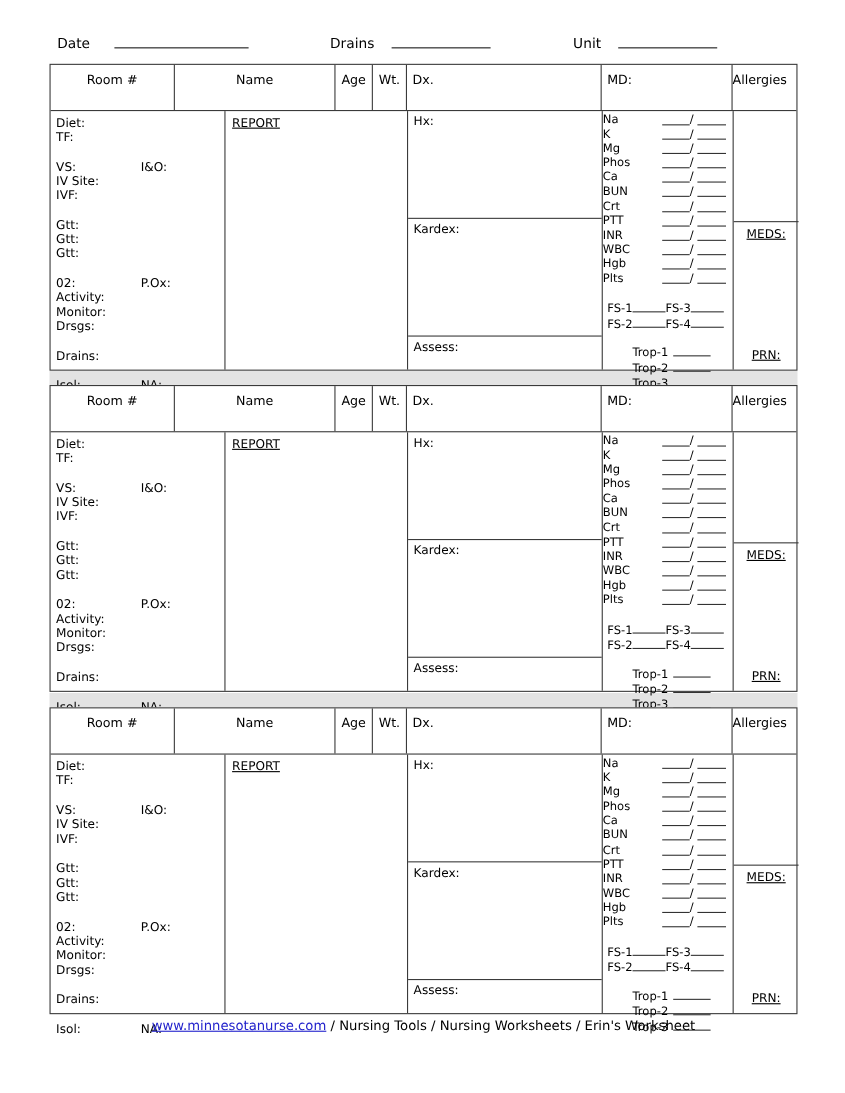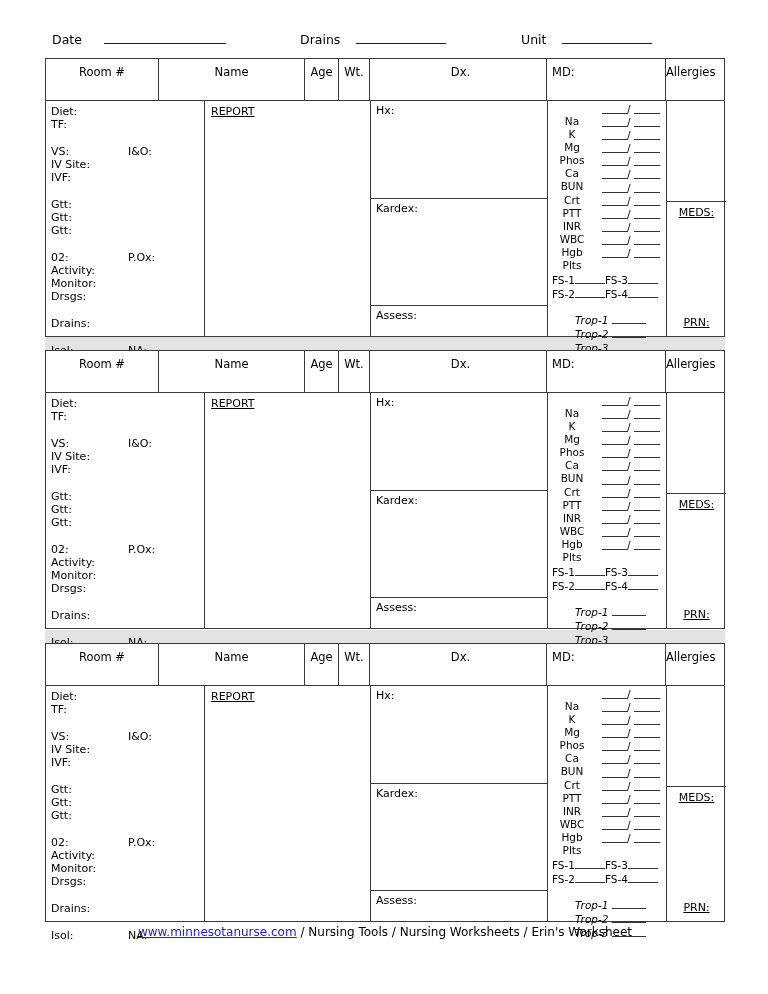--- a/index.html
+++ b/index.html
@@ -60,21 +60,21 @@
     position: absolute; top: 0; height: 100%;
     border-right: 1.3px solid #3a3a3a;
     font-size: 11.5px;
     padding-top: 6px;
   }
   .blk-head .cell.last { border-right: none; }
   .c-room   { left: 0;     width: 113px; text-align: center; }
   .c-name   { left: 113px; width: 146px; text-align: center; }
   .c-age    { left: 259px; width: 34px;  text-align: center; }
   .c-wt     { left: 293px; width: 31px;  text-align: center; }
-  .c-dx     { left: 324px; width: 177px; text-align: center; padding-left: 5px; }
+  .c-dx     { left: 324px; width: 177px; text-align: left; padding-left: 5px; }
   .c-md     { left: 501px; width: 119px; text-align: left; padding-left: 5px; }
   .c-allerg { left: 620px; width: 60px;  }
 
   
   .blk-body { position: relative; height: 235px; }
 
   .col {
     position: absolute; top: 0; height: 100%;
   }
   
@@ -119,22 +119,22 @@
   }
   .lab-row {
     position: relative;
     height: 13.1px;
     font-size: 10.5px;
     white-space: nowrap;
   }
   .lab-row .nm {
     position: absolute;
     left: 0; width: 48px;
-    text-align: center;
-    top: 12px;
+    text-align: left;
+    top: 0;
   }
   .lab-row .bl {
     position: absolute;
     left: 54px; top: 0;
     width: 58px;
     height: 12px;
   }
   .lab-row .bl .u1,
   .lab-row .bl .u2 {
     position: absolute;
@@ -170,21 +170,20 @@
   .fs-row .s2 { width: 30px; }
 
   
   .trop-wrap { position: absolute; left: 0; width: 100%; }
   .trop-row {
     position: relative;
     height: 14px;
     font-size: 10.5px;
     white-space: nowrap;
     padding-left: 27px;
-    font-style: italic;
   }
   .trop-row .seg {
     display: inline-block;
     border-bottom: 1px solid #333;
     height: 11px;
     width: 34px;
     margin-left: 4px;
     vertical-align: baseline;
   }
 

